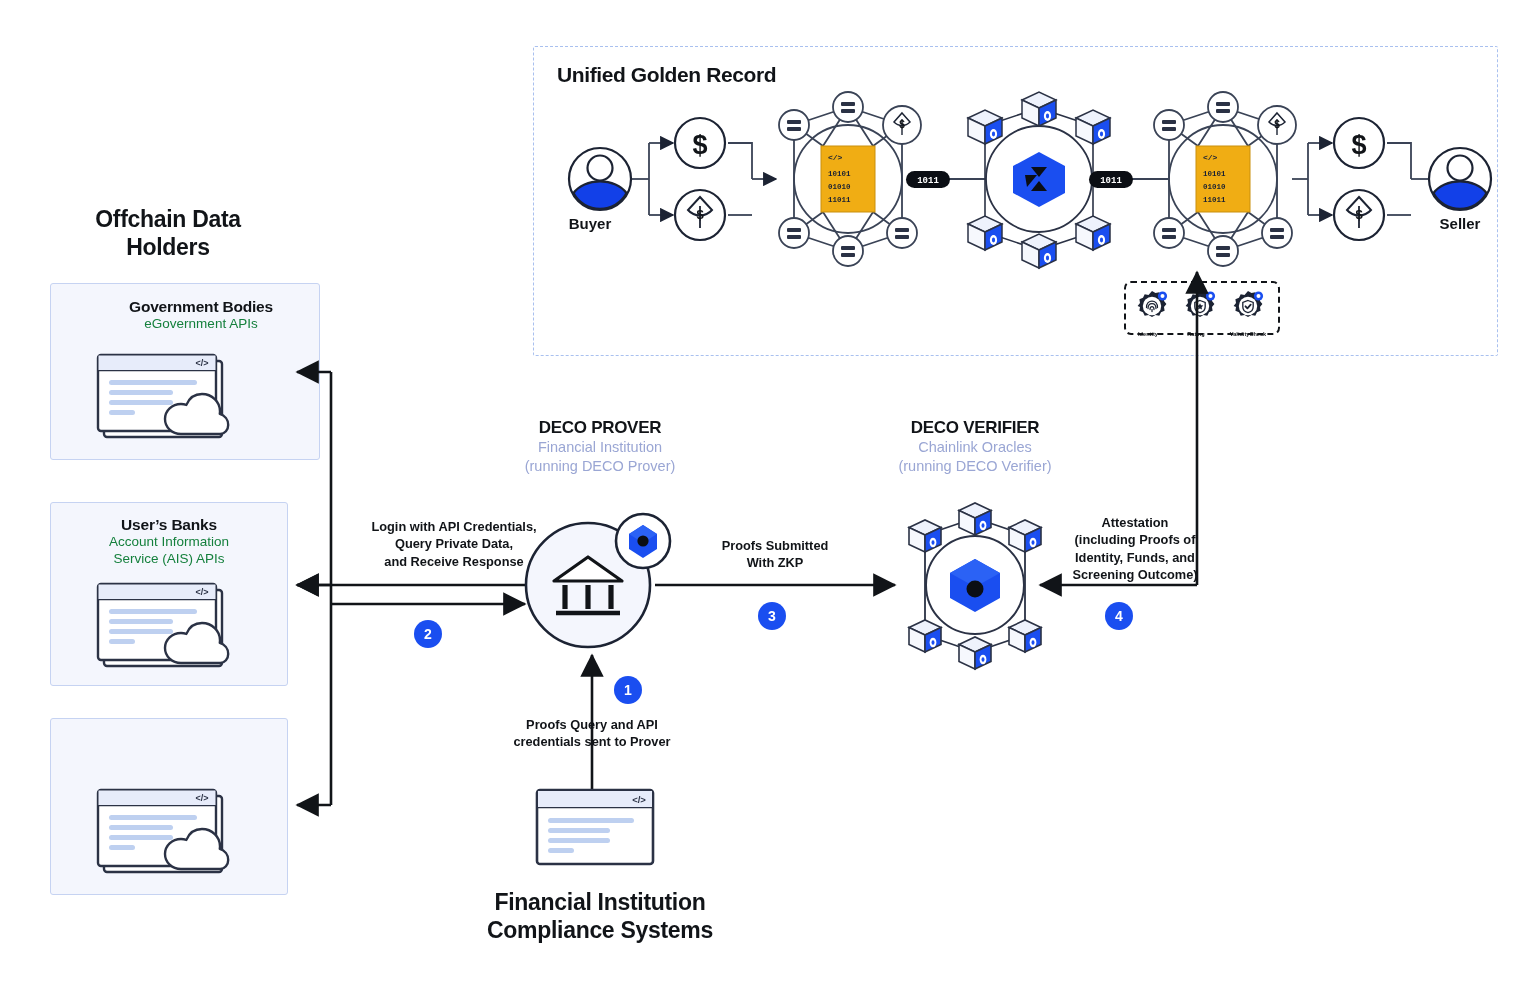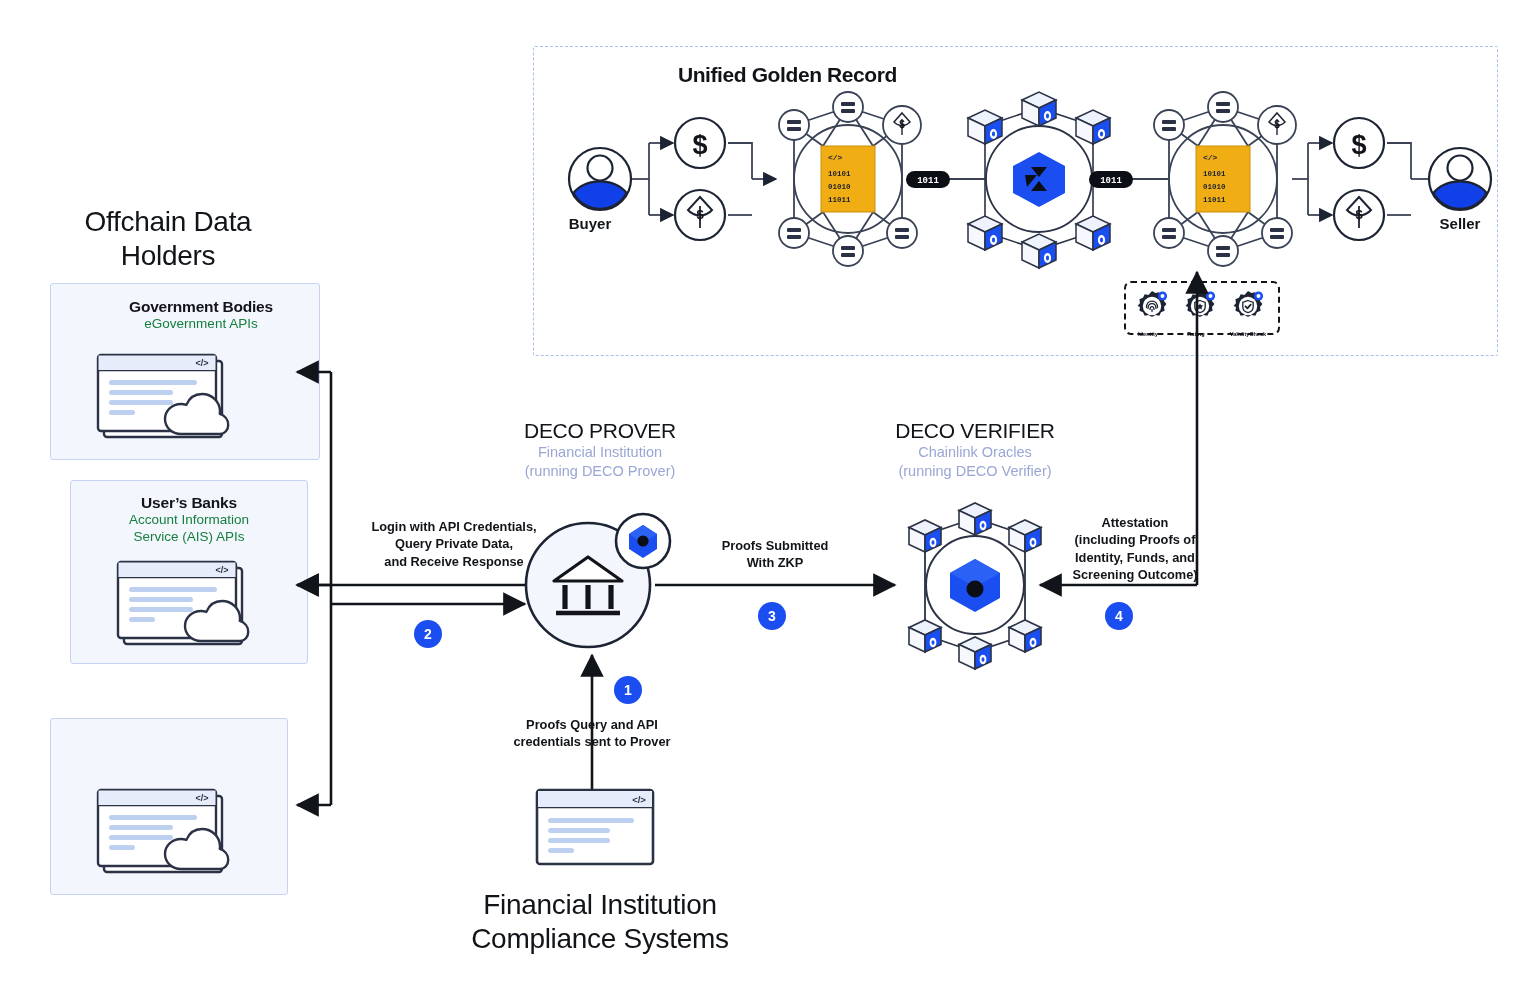--- a/index.html
+++ b/index.html
@@ -2,28 +2,28 @@
 <html><head>
 <meta charset="utf-8">
 <style>
   html,body{margin:0;padding:0;background:#ffffff;}
   body{width:1536px;height:995px;position:relative;overflow:hidden;
        font-family:"Liberation Sans","DejaVu Sans",sans-serif;color:#111418;}
   .abs{position:absolute;}
   .ctr{text-align:center;}
 
   
-  .h-title{font-weight:normal;font-size:28px;line-height:1.22;letter-spacing:-.3px;color:#111418;}
-  .sec-title{font-weight:normal;font-size:21px;line-height:1.2;letter-spacing:-.3px;}
+  .h-title{font-weight:bold;font-size:23px;line-height:1.22;letter-spacing:-.3px;color:#111418;}
+  .sec-title{font-weight:bold;font-size:17px;line-height:1.2;letter-spacing:-.3px;}
   .sec-sub{font-size:14.5px;line-height:1.3;color:#9aa6d4;}
   .card-title{font-weight:bold;font-size:15.5px;letter-spacing:-.2px;color:#111418;}
   .card-sub{font-size:13.5px;line-height:1.25;color:#15803d;}
   .flow-lbl{font-size:12.8px;line-height:1.35;font-weight:bold;color:#111418;}
   .node-lbl{font-weight:bold;font-size:15px;}
-  .ug-title{font-weight:bold;font-size:21px;line-height:1.25;letter-spacing:-.4px;text-align:right;}
+  .ug-title{font-weight:bold;font-size:21px;line-height:1.25;letter-spacing:-.4px;}
   .att-lbl{font-size:5.6px;font-weight:bold;text-align:center;color:#111418;}
 
   
   .dash-box{border:1.6px dashed #a9c0ef;border-radius:2px;}
   .card{background:#f4f6fd;border:1.1px solid #c6d3f2;border-radius:3px;}
   .att-box{border:2.4px dashed #111418;border-radius:7px;}
 
   
   .step{width:28px;height:28px;border-radius:50%;background:#1a4ef0;color:#fff;
         font-size:14px;font-weight:bold;display:flex;align-items:center;
@@ -52,21 +52,21 @@
       <text x="107" y="14" font-size="9" font-weight="bold" fill="#2b3245" text-anchor="middle" font-family="Liberation Sans, sans-serif">&lt;/&gt;</text>
       <rect x="14" y="28" width="88" height="5" rx="2.5" fill="#bed0f0"></rect>
       <rect x="14" y="38" width="64" height="5" rx="2.5" fill="#bed0f0"></rect>
       <rect x="14" y="48" width="64" height="5" rx="2.5" fill="#bed0f0"></rect>
       <rect x="14" y="58" width="26" height="5" rx="2.5" fill="#bed0f0"></rect>
       <path d="M86 82c-9 0-16-6.6-16-15s7-15 16-15c1.9 0 3.7.3 5.4.9C94.2 46 100 42 107 42c10 0 18 7.7 18 17.2 0 .9-.1 1.8-.2 2.6 4.9 1.6 8.4 6 8.4 11.1 0 5-3.4 9.1-8 9.1z" fill="#fff" stroke="#2b3245" stroke-width="2.4" stroke-linejoin="round"></path>
     </svg>
   </div>
 </div>
 
-<div class="abs card" style="left:50px;top:480px;width:236px;height:182px;margin-left:20px;">
+<div class="abs card" style="left:50px;top:502px;width:236px;height:182px;">
   <div class="ctr" style="padding-top:13px;">
     <div class="card-title">User’s Banks</div>
     <div class="card-sub">Account Information</div>
     <div class="card-sub">Service (AIS) APIs</div>
   </div>
   <div class="abs" style="left:44px;top:78px;">
     <svg width="148" height="92" viewBox="0 0 148 92">
       <rect x="9" y="9" width="118" height="76" rx="3" fill="#fff" stroke="#2b3245" stroke-width="2.4"></rect>
       <rect x="3" y="3" width="118" height="76" rx="3" fill="#fff" stroke="#2b3245" stroke-width="2.4"></rect>
       <path d="M3 18 H121" stroke="#2b3245" stroke-width="2.4"></path>

